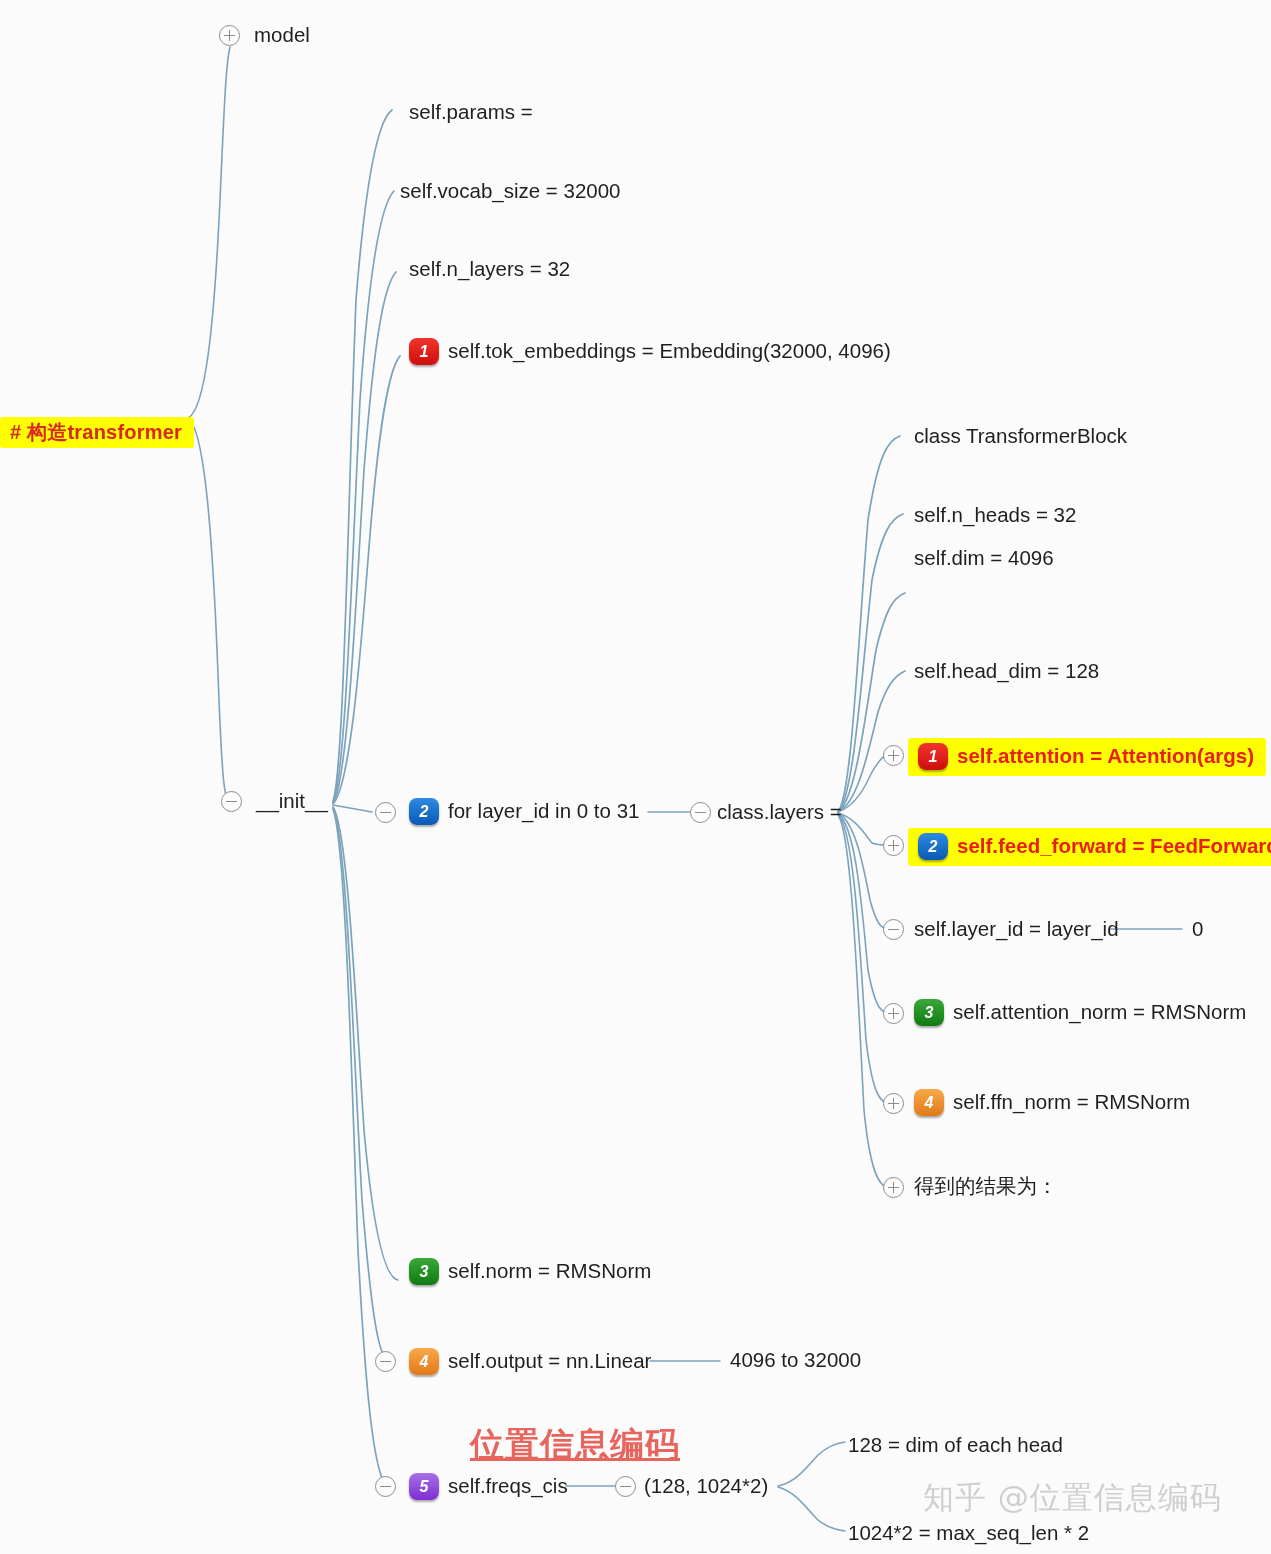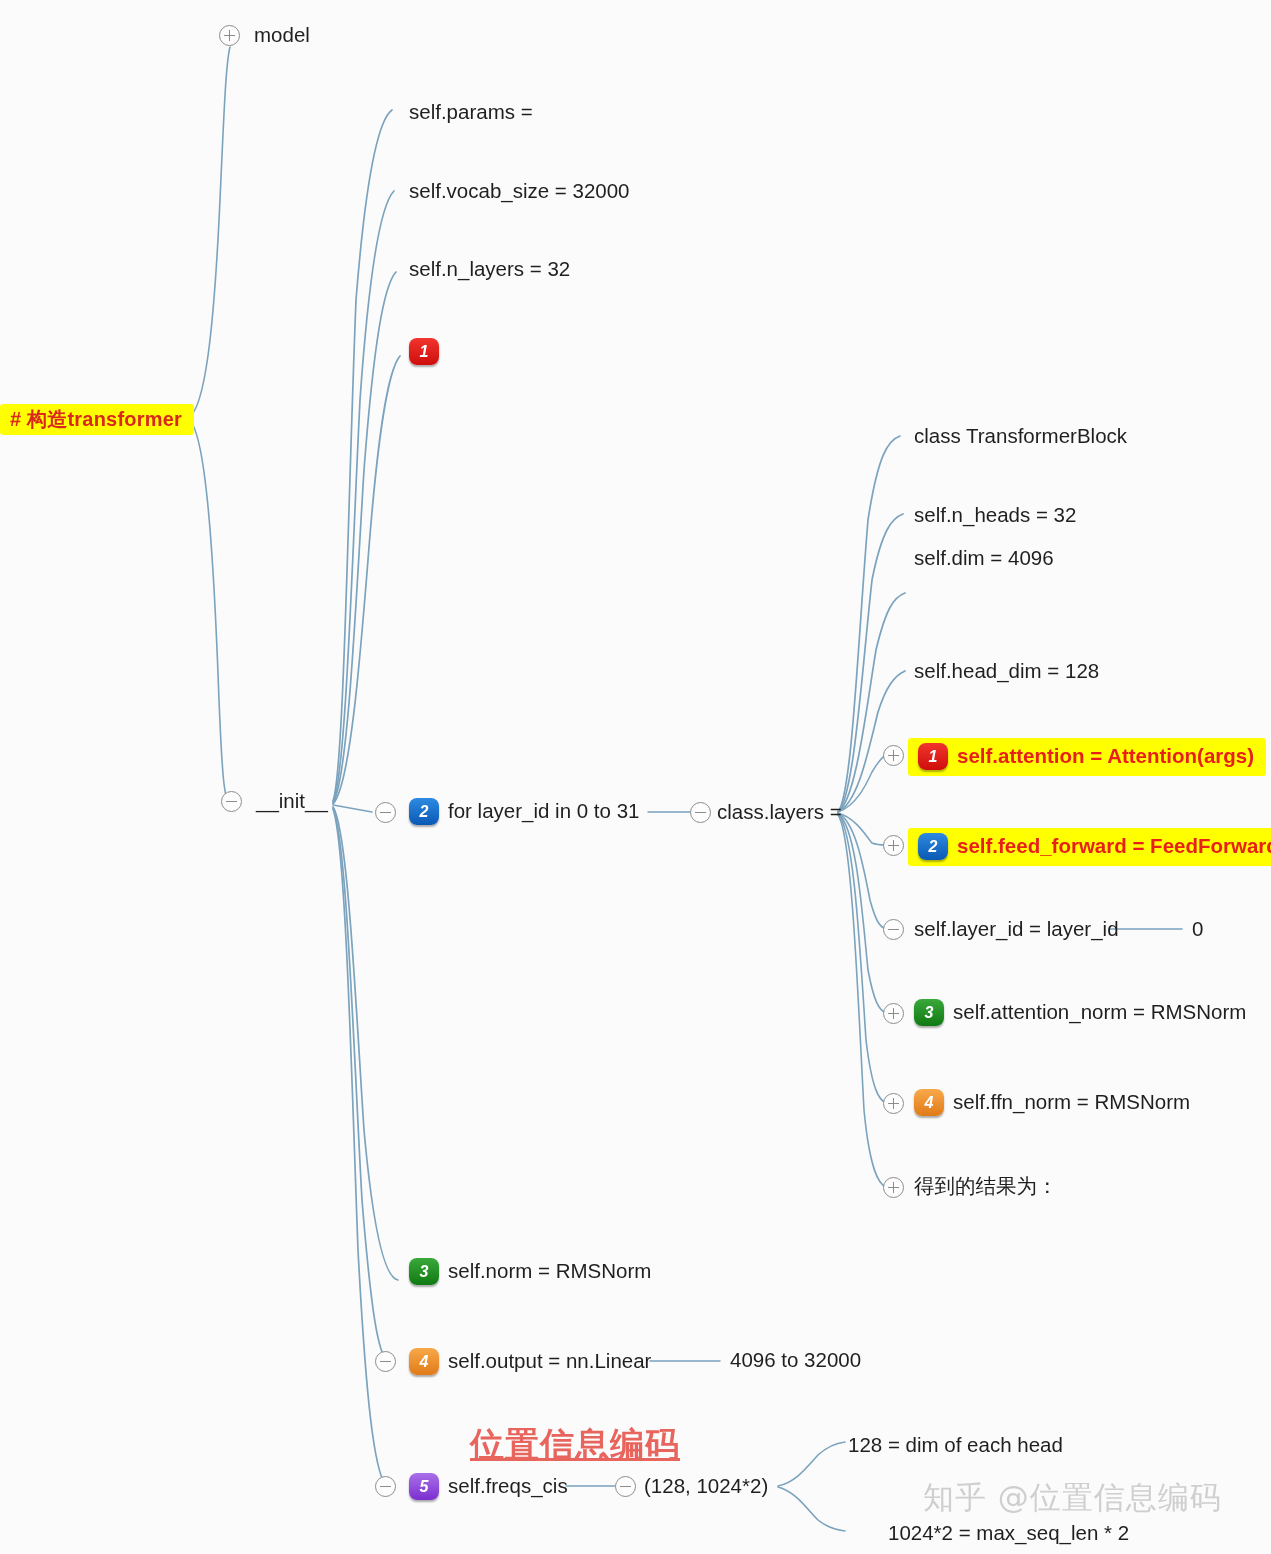--- a/index.html
+++ b/index.html
@@ -58,20 +58,21 @@
 
   
   .hl-yellow{
     background:#ffff00;
     padding:5px 12px 6px 10px;
     border-radius:3px;
   }
   .root-node{
     font-weight:bold;color:#d9281e;font-size:20px;
     letter-spacing:.2px;
+    margin-top:13px;
   }
   .hl-red{
     color:#e8201a;font-weight:bold;font-size:20.5px;
   }
   .cn-title{
     position:absolute;
     color:#e8655e;
     font-size:34px;
     font-weight:bold;
     font-family:"DejaVu Serif","Liberation Serif",serif;
@@ -149,30 +150,31 @@
 
   <div class="toggle minus" style="left:221px;top:791px;"></div>
   <div class="node" style="left:256px;top:791px;">
     <span class="txt">__init__</span>
   </div>
 
   <div class="node" style="left:409px;top:102px;">
     <span class="txt">self.params =</span>
   </div>
 
-  <div class="node" style="left:409px;top:181px;">
+  <div class="node" style="left:400px;top:181px;">
     <span class="txt">self.vocab_size = 32000</span>
   </div>
 
   <div class="node" style="left:409px;top:259px;">
     <span class="txt">self.n_layers = 32</span>
   </div>
 
   <div class="node" style="left:409px;top:338px;">
     <span class="badge c1">1</span>
+    <span class="txt">self.tok_embeddings = Embedding(32000, 4096)</span>
   </div>
 
   <div class="toggle minus" style="left:375px;top:802px;"></div>
   <div class="node" style="left:409px;top:798px;">
     <span class="badge c2">2</span>
     <span class="txt">for layer_id in 0 to 31</span>
   </div>
 
   <div class="toggle minus" style="left:690px;top:802px;"></div>
   <div class="node" style="left:717px;top:802px;">
@@ -259,19 +261,19 @@
   </div>
 
   <div class="toggle minus" style="left:615px;top:1476px;"></div>
   <div class="node" style="left:644px;top:1476px;">
     <span class="txt">(128, 1024*2)</span>
   </div>
 
   <div class="node" style="left:848px;top:1435px;">
     <span class="txt">128 = dim of each head</span>
   </div>
-  <div class="node" style="left:888px;top:1523px;">
+  <div class="node" style="left:848px;top:1523px;">
     <span class="txt">1024*2 = max_seq_len * 2</span>
   </div>
 
   <div class="watermark" style="left:923px;top:1477px;">知乎 @位置信息编码</div>
 
 </div>
 
 </body></html>

